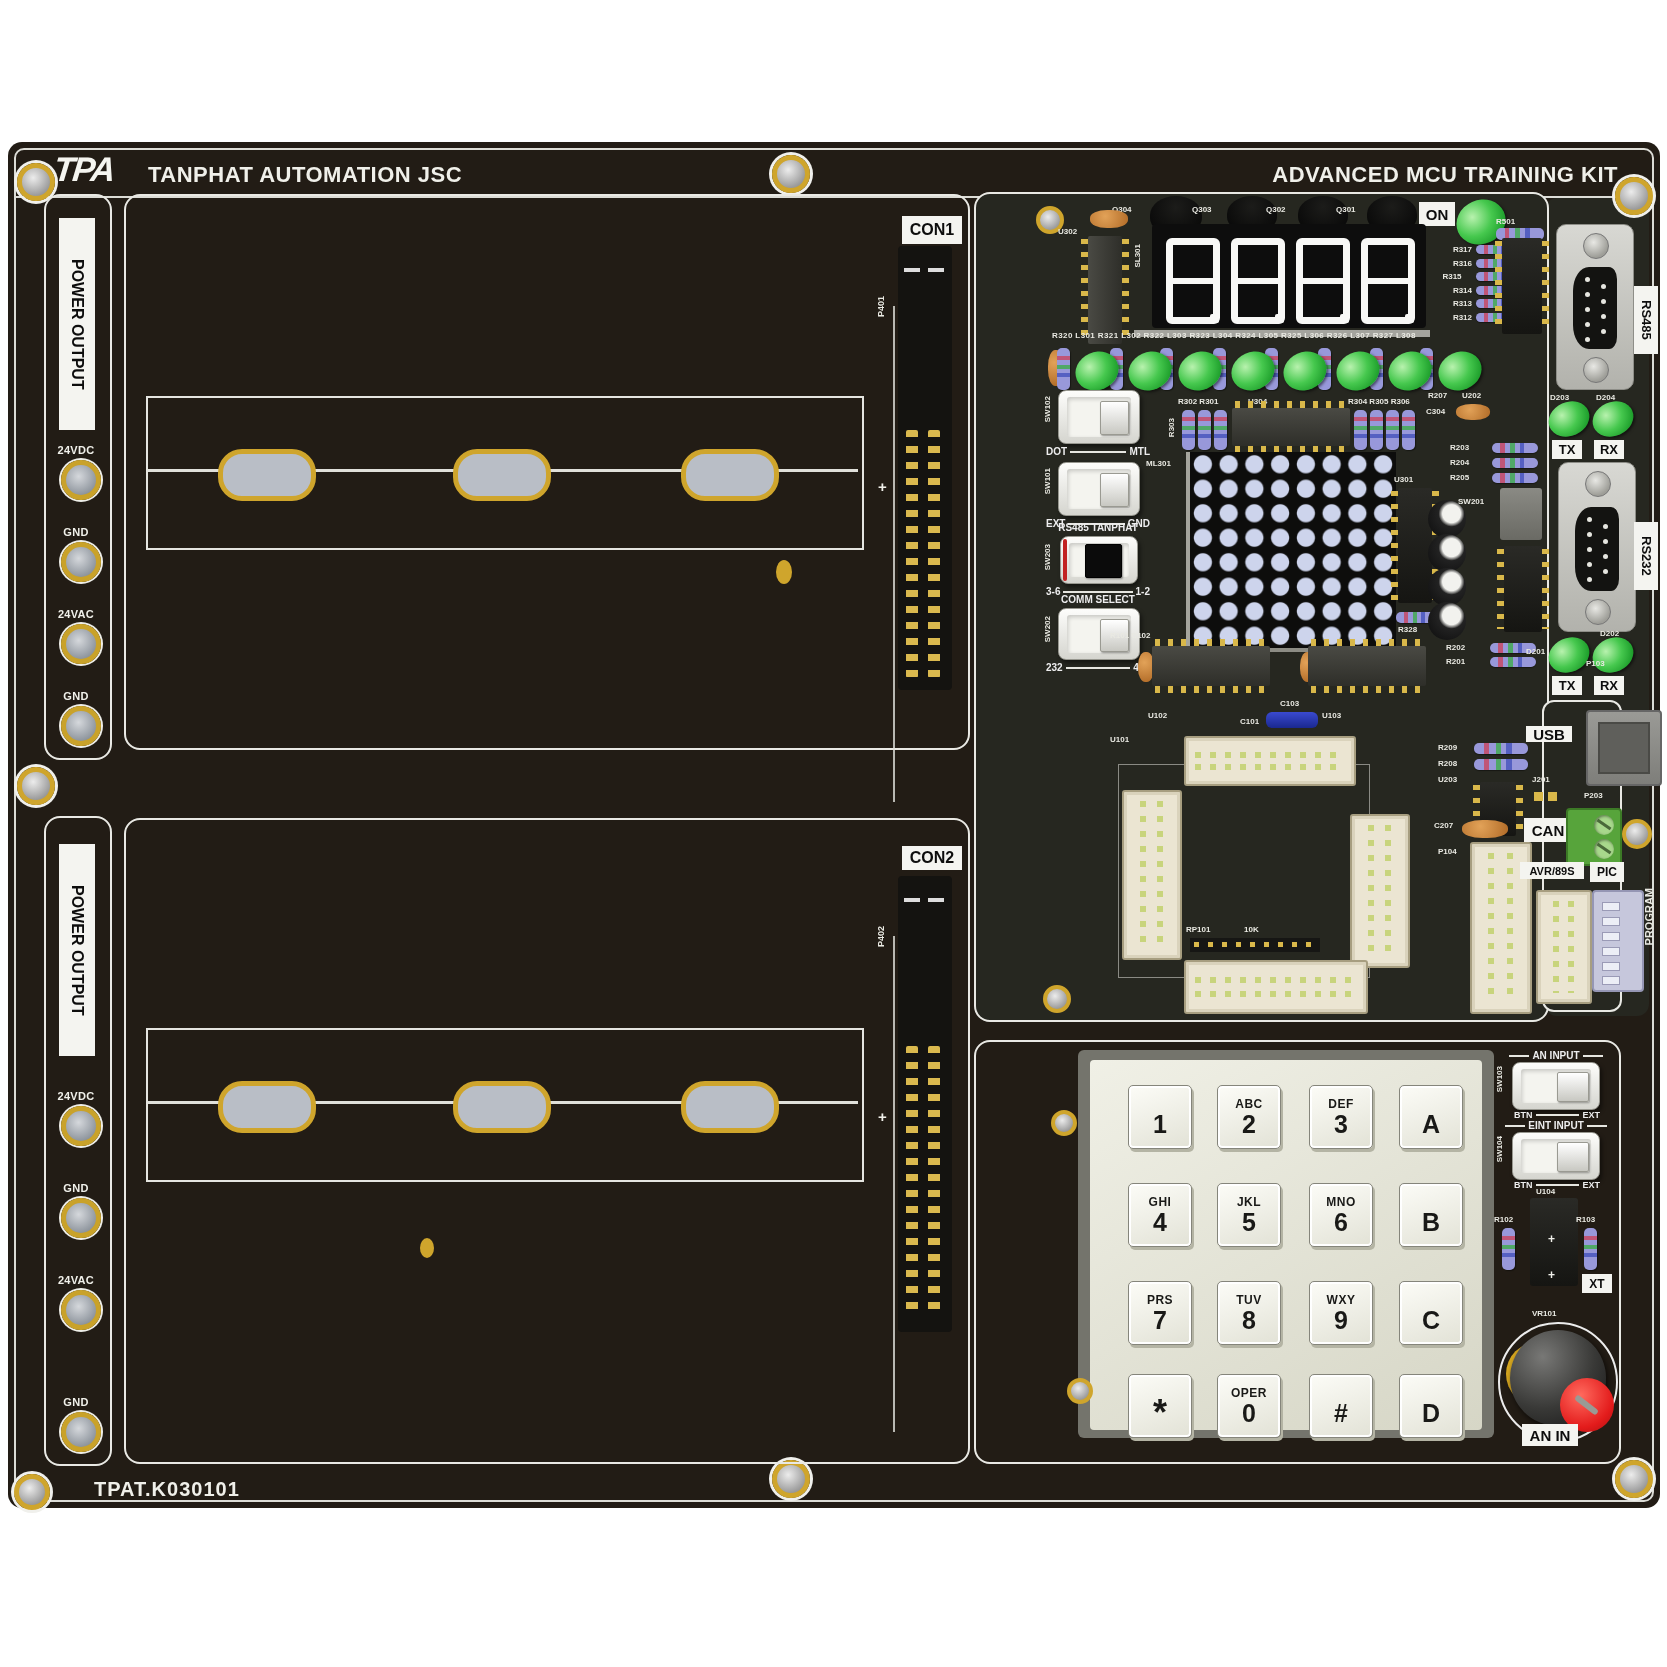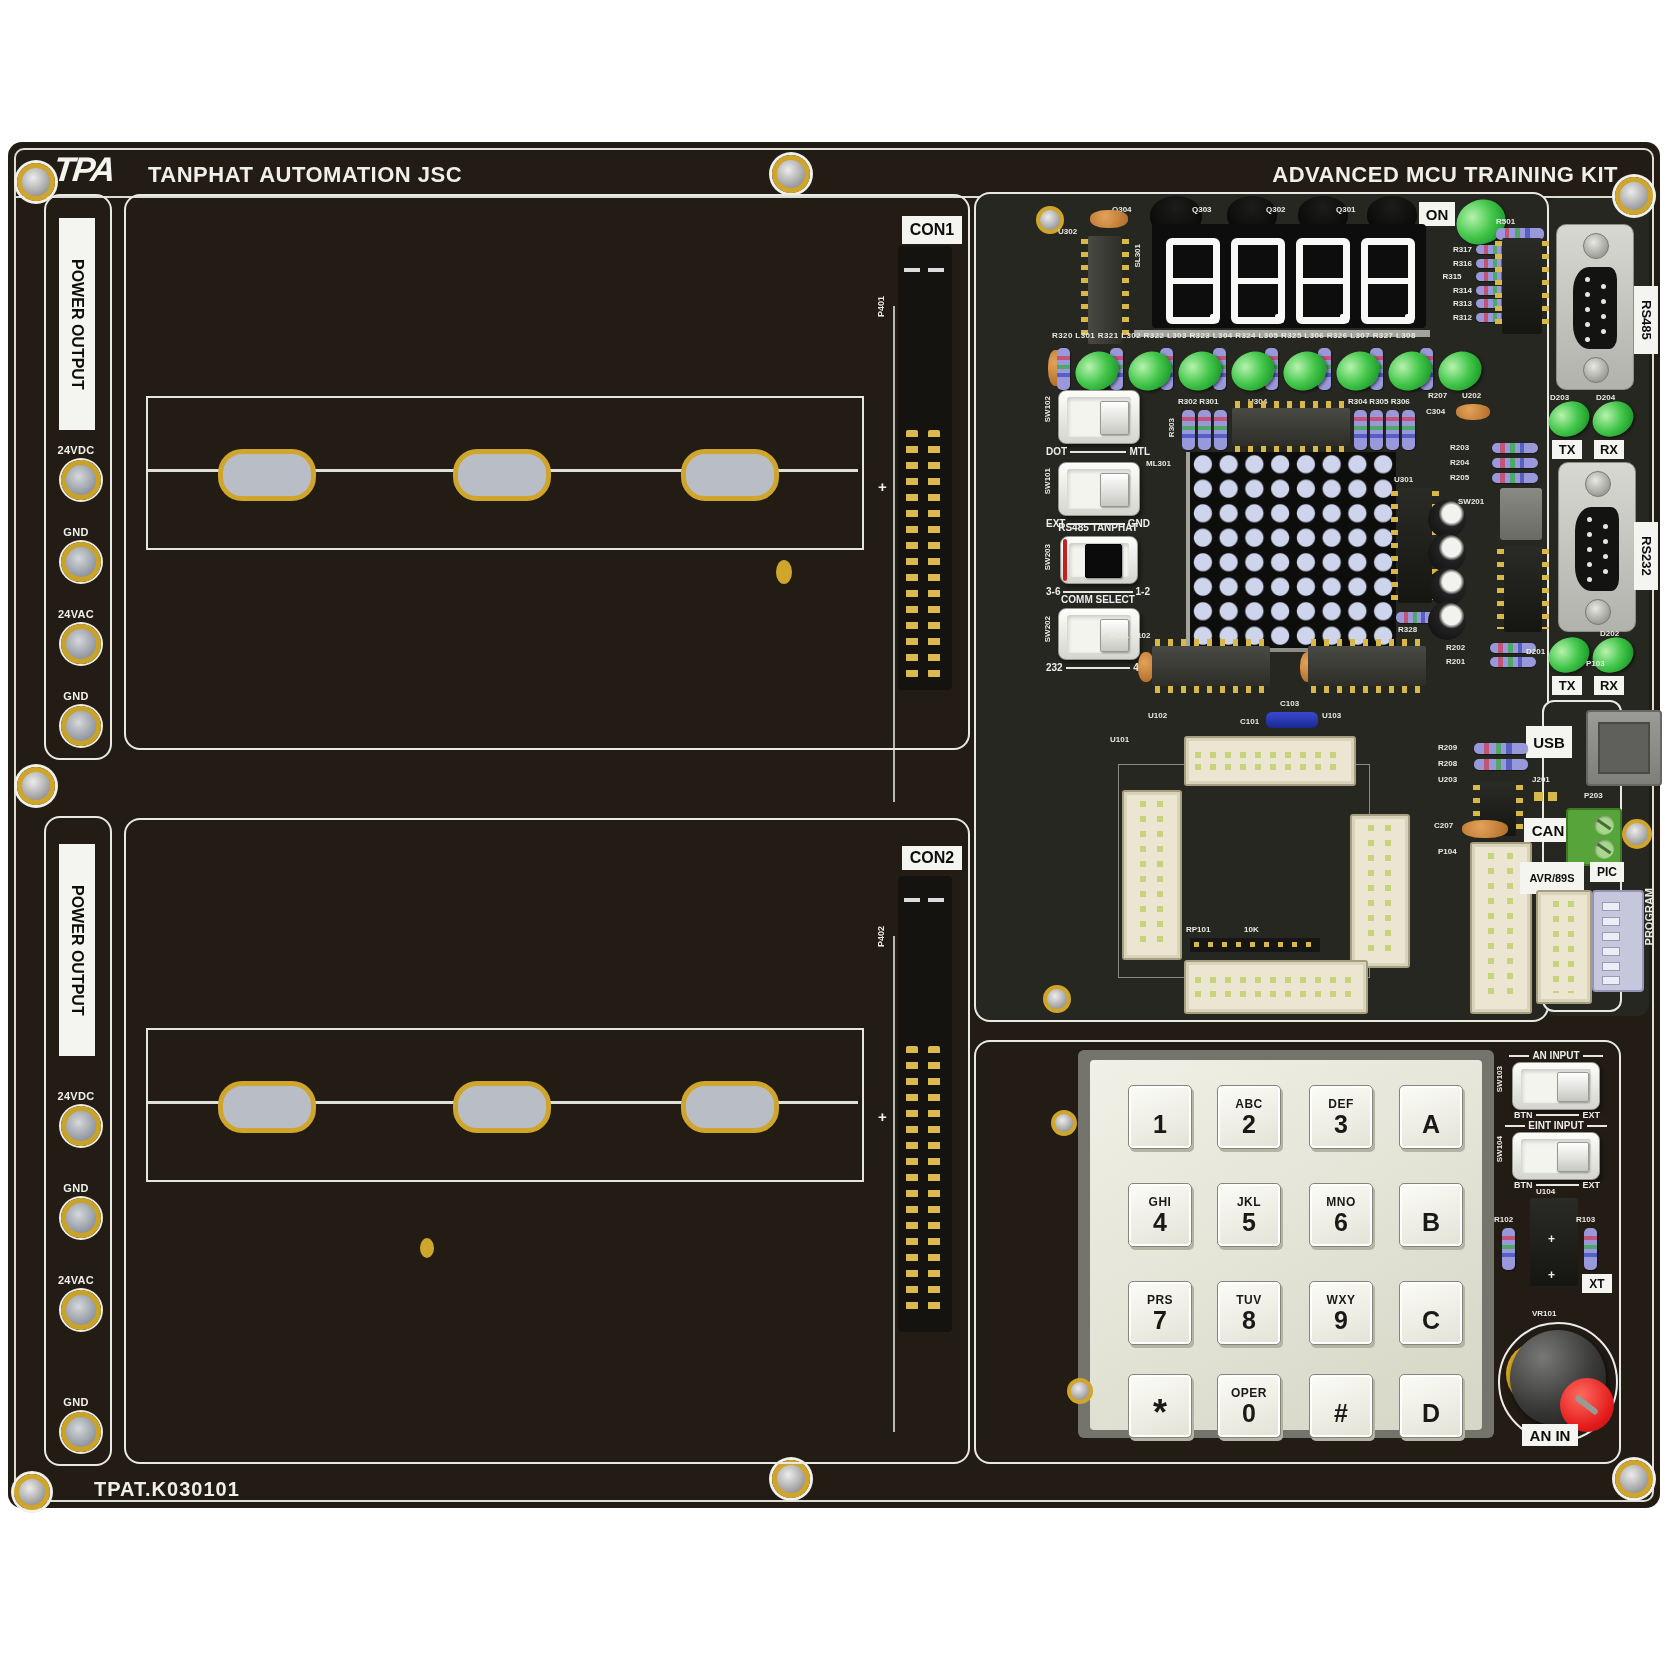--- a/index.html
+++ b/index.html
@@ -365,21 +365,21 @@
   </div>
   <div class="a plate vtext" style="left:1634px;top:522px;width:24px;height:68px;font-size:13px">RS232</div>
   <span class="a ref r8" style="left:1526px;top:648px">D201</span>
   <span class="a ref r8" style="left:1600px;top:630px">D202</span>
   <div class="a ledg" style="left:1548px;top:638px;width:42px;height:34px"></div>
   <div class="a ledg" style="left:1592px;top:638px;width:42px;height:34px"></div>
   <div class="a plate" style="left:1552px;top:676px;width:30px;height:19px;font-size:13px">TX</div>
   <div class="a plate" style="left:1594px;top:676px;width:30px;height:19px;font-size:13px">RX</div>
 
   <span class="a ref r8" style="left:1586px;top:660px">P103</span>
-  <div class="a plate" style="left:1526px;top:726px;width:46px;height:32px;font-size:15px">USB</div>
+  <div class="a plate" style="left:1526px;top:726px;width:46px;height:16px;font-size:15px">USB</div>
   <div class="a usb" style="left:1586px;top:710px;width:72px;height:72px">
       <div class="usbin"></div>
     </div>
   <span class="a ref r8" style="left:1438px;top:744px">R209</span>
   <div class="a resh" style="left:1474px;top:743px;width:54px;height:11px"></div>
   <span class="a ref r8" style="left:1438px;top:760px">R208</span>
   <div class="a resh" style="left:1474px;top:759px;width:54px;height:11px"></div>
   <span class="a ref r8" style="left:1438px;top:776px">U203</span>
   <div class="a dipv dipdark" style="left:1480px;top:782px;width:36px;height:54px"></div>
   <span class="a ref r8" style="left:1532px;top:776px">J201</span>
@@ -391,21 +391,21 @@
   <span class="a ref r8" style="left:1584px;top:792px">P203</span>
   <div class="a canterm" style="left:1566px;top:808px;width:52px;height:54px">
     <div class="canhole" style="left:26px;top:5px"></div>
     <div class="canhole" style="left:26px;top:29px"></div>
   </div>
   <div class="a screw s" style="left:1622px;top:819px;width:22px;height:22px"></div>
   <span class="a ref r8" style="left:1438px;top:848px">P104</span>
   <div class="a idc" style="left:1470px;top:842px;width:58px;height:168px">
       <div class="pinsv"></div>
     </div>
-  <div class="a plate" style="left:1520px;top:862px;width:64px;height:32px;font-size:11px">AVR/89S</div>
+  <div class="a plate" style="left:1520px;top:862px;width:64px;height:17px;font-size:11px">AVR/89S</div>
   <div class="a plate" style="left:1590px;top:862px;width:34px;height:20px;font-size:12px">PIC</div>
   <div class="a idc" style="left:1536px;top:890px;width:52px;height:110px">
       <div class="pinsv"></div>
     </div>
   <div class="a prog" style="left:1592px;top:890px;width:48px;height:98px">
     <div class="progpin" style="left:8px;top:10px"></div>
       <div class="progpin" style="left:8px;top:25px"></div>
       <div class="progpin" style="left:8px;top:40px"></div>
       <div class="progpin" style="left:8px;top:55px"></div>
       <div class="progpin" style="left:8px;top:70px"></div>

